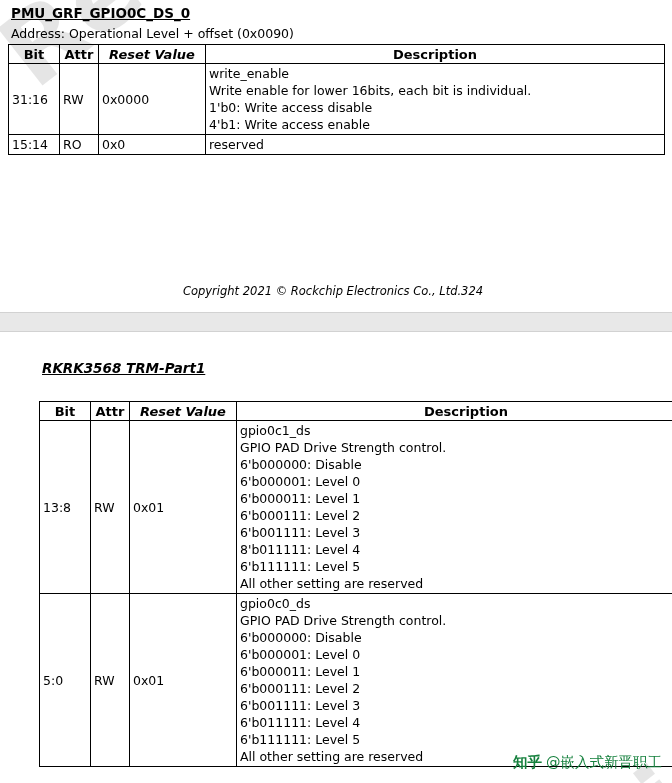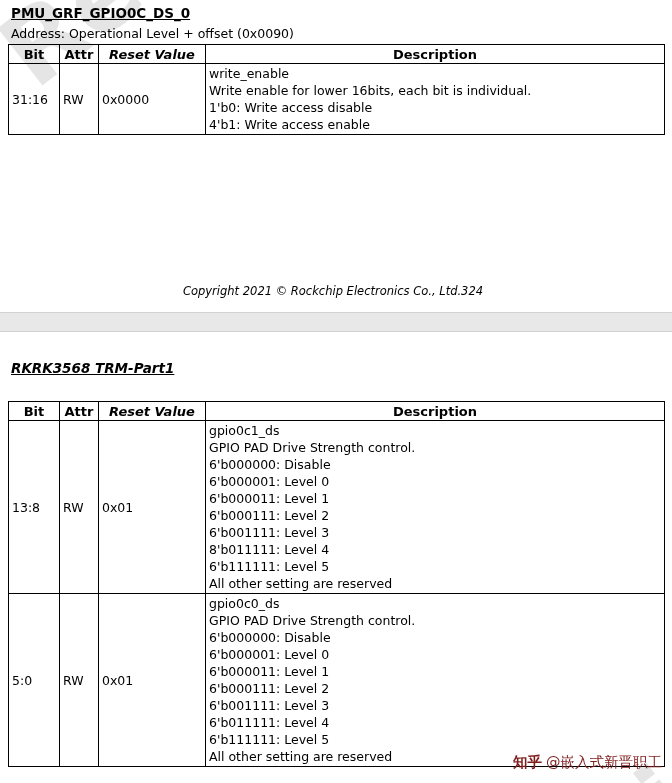--- a/index.html
+++ b/index.html
@@ -14,21 +14,21 @@
   }
   .page { position: relative; overflow: hidden; background: #fff; }
   .page1 { height: 312px; }
   .page-gap {
     height: 20px;
     background: #e8e8e8;
     border-top: 1px solid #d2d2d2;
     border-bottom: 1px solid #d2d2d2;
     box-sizing: border-box;
   }
-  .page2 { height: 451px; }
+  .page2 { height: 451px; margin-left: 31px; }
   .content { position: relative; z-index: 1; padding: 5px 7px 0 8px; }
 
   .reg-title {
     margin: 0 0 0 3px;
     font-size: 13.5px;
     font-weight: bold;
     text-decoration: underline;
     line-height: 17px;
   }
   .address {
@@ -97,21 +97,21 @@
   }
   .wm1 { left: -22px; top: 18px; transform: rotate(-38deg); transform-origin: left top; }
   .wm2 { right: -120px; bottom: 10px; font-size: 98px; transform: rotate(-38deg); transform-origin: right bottom; }
 
   .zhihu {
     position: absolute;
     z-index: 2;
     right: 10px;
     bottom: 12px;
     font-size: 14.5px;
-    color: #7f1d1d;
+    color: #15803d;
     line-height: 18px;
     white-space: nowrap;
   }
   .zhihu .logo { font-weight: bold; margin-right: 4px; }
 </style>
 </head>
 <body>
 
 <div class="viewport">
 
@@ -133,20 +133,26 @@
         </thead>
         <tbody>
           <tr>
             <td>31:16</td>
             <td>RW</td>
             <td>0x0000</td>
             <td class="desc">write_enable
 Write enable for lower 16bits, each bit is individual.
 1'b0: Write access disable
 4'b1: Write access enable</td>
+          </tr>
+          <tr>
+            <td>15:14</td>
+            <td>RO</td>
+            <td>0x0</td>
+            <td class="desc">reserved</td>
           </tr>
         </tbody>
       </table>
     </div>
 
     <div class="footer">
       <span>Copyright 2021 © Rockchip Electronics Co., Ltd.</span>
       <span>324</span>
     </div>
   </div>

